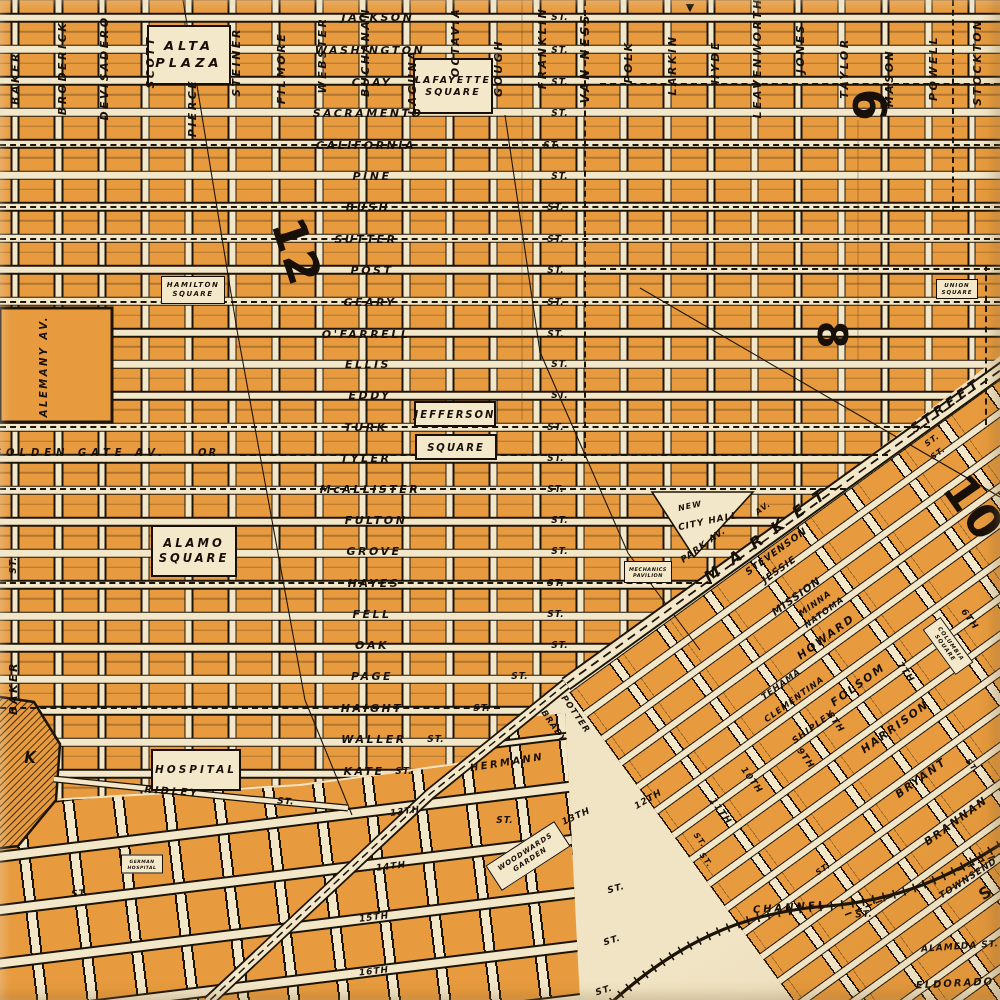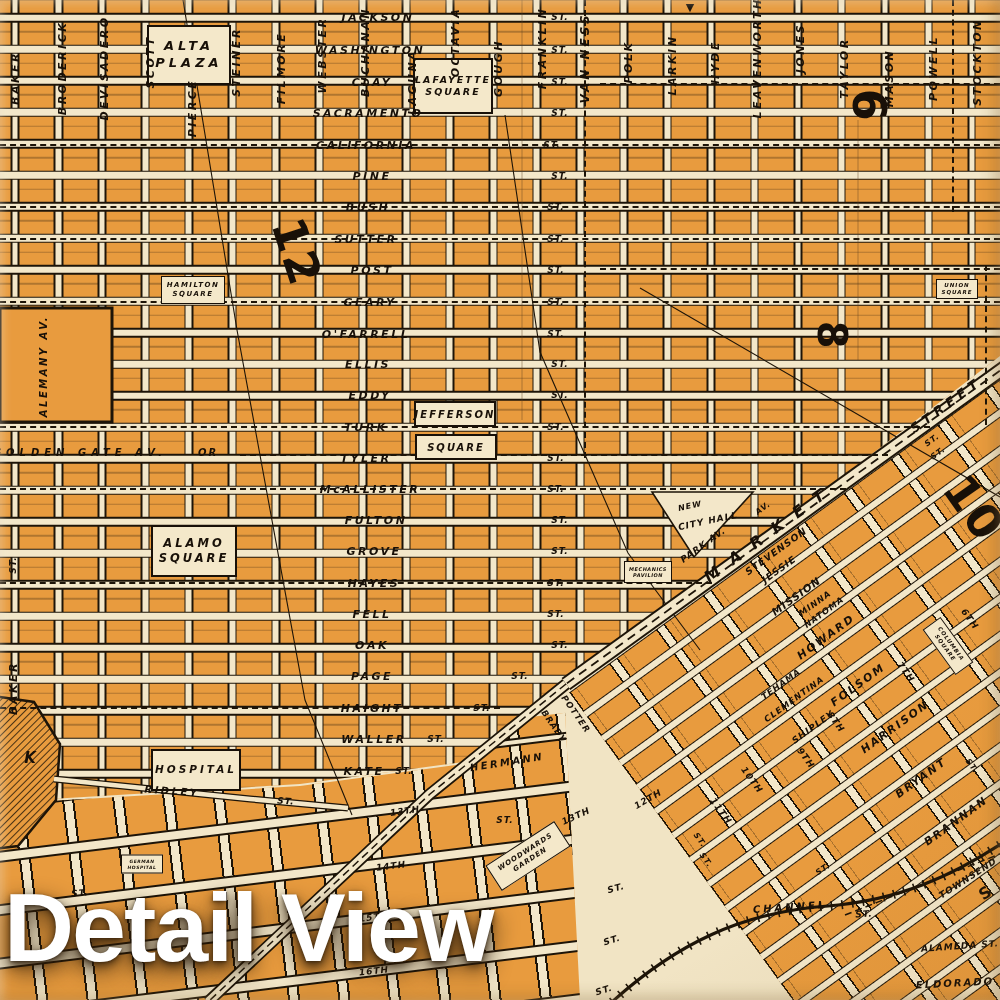--- a/index.html
+++ b/index.html
@@ -297,14 +297,13 @@
       <span class="lbl" style="left: 13px; top: 688px; font-size: 11px; letter-spacing: 2.5px; transform: translate(-50%, -50%) rotate(-90deg);">BAKER</span>
       <span class="lbl" style="left: 13px; top: 565px; font-size: 9px; letter-spacing: 1px; transform: translate(-50%, -50%) rotate(-90deg);">ST.</span>
       <span class="lbl num" style="left: 297px; top: 252px; font-size: 46px; letter-spacing: 2.5px; transform: translate(-50%, -50%) rotate(72deg);">12</span>
       <span class="lbl num" style="left: 869px; top: 106px; font-size: 46px; letter-spacing: 2.5px; transform: translate(-50%, -50%) rotate(90deg);">6</span>
       <span class="lbl num" style="left: 832px; top: 336px; font-size: 40px; letter-spacing: 2.5px; transform: translate(-50%, -50%) rotate(90deg);">8</span>
       <span class="lbl num" style="left: 974px; top: 508px; font-size: 46px; letter-spacing: 2.5px; transform: translate(-50%, -50%) rotate(55deg);">10</span>
       <span class="lbl num" style="left: 690px; top: 7px; font-size: 11px; letter-spacing: 0px; transform: translate(-50%, -50%) rotate(0deg);">▼</span>
     </div>
 
   <div class="vignette"></div>
-  <div class="overlay-title">Detail View</div>
 </div>
 
 </body></html>

